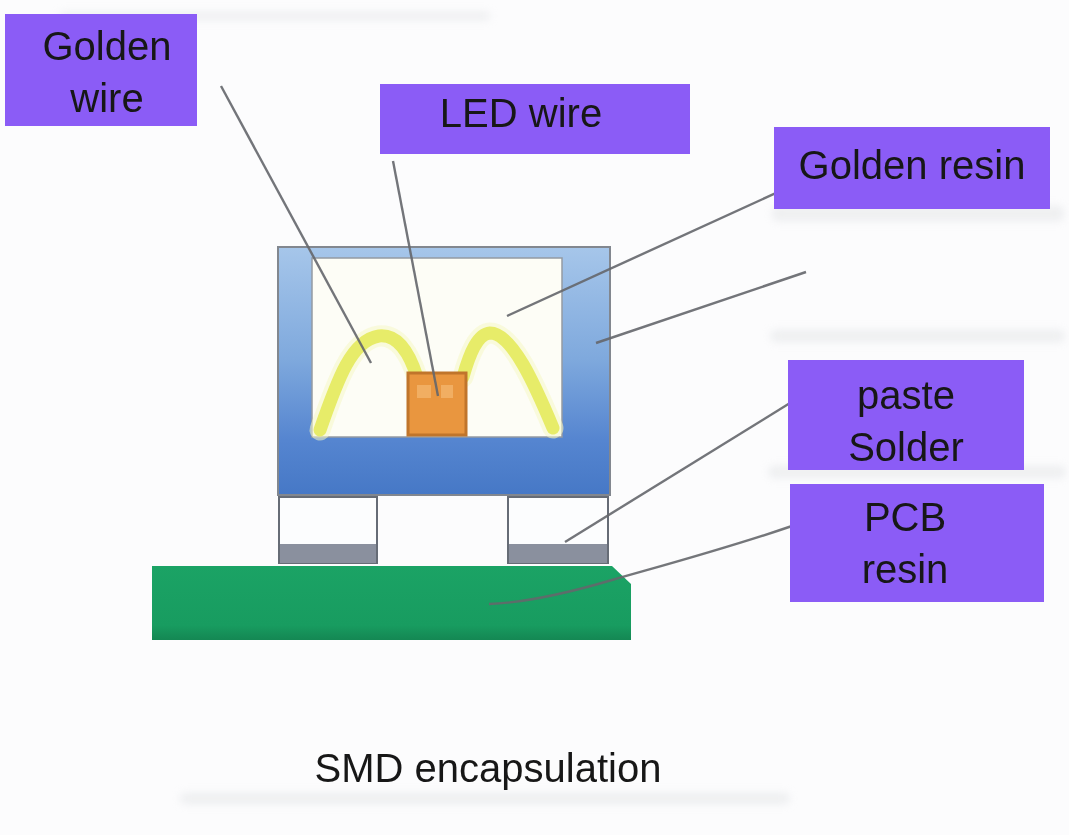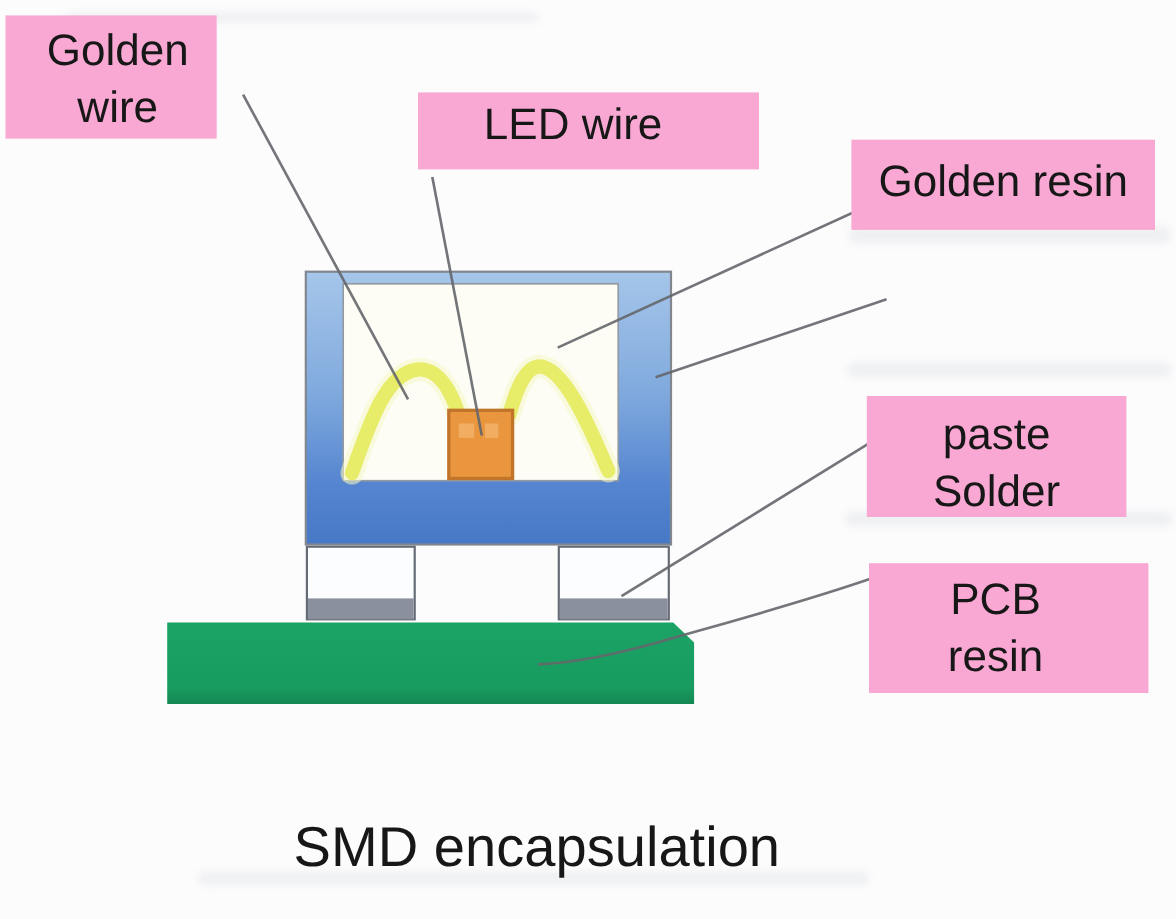--- a/index.html
+++ b/index.html
@@ -5,29 +5,29 @@
   html,body{margin:0;padding:0;}
   body{
     width:1069px;height:835px;position:relative;overflow:hidden;
     background:#fcfcfd;
     font-family:"Liberation Sans", sans-serif;
     color:#171717;
   }
   .stage{position:absolute;inset:0;}
   svg.canvas{position:absolute;left:0;top:0;width:1069px;height:835px;}
   .lbl{
-    position:absolute;background:#f9a8d4;
+    position:absolute;background:#8b5cf6;
     display:flex;flex-direction:column;align-items:center;justify-content:center;
     font-size:40px;line-height:52px;white-space:nowrap;
     text-align:center;box-sizing:border-box;
   }
   .lbl.single{flex-direction:row;}
   .caption{
-    position:absolute;display:flex;align-items:flex-start;justify-content:center;
-    font-size:51px;white-space:nowrap;
+    position:absolute;display:flex;align-items:center;justify-content:center;
+    font-size:40px;white-space:nowrap;
   }
   .smudge{position:absolute;background:rgba(208,211,217,0.33);filter:blur(4px);border-radius:6px;}
 </style>
 </head>
 <body>
 
 <div class="stage">
 
   <div class="smudge" style="left:60px;top:12px;width:430px;height:8px;"></div>
   <div class="smudge" style="left:772px;top:206px;width:292px;height:15px;"></div>
@@ -92,21 +92,21 @@
   <div class="lbl single" style="left:774px;top:127px;width:276px;height:82px;padding-bottom:6px;">
     <span>Golden resin</span>
   </div>
 
 
   <div class="lbl" style="left:788px;top:360px;width:236px;height:110px;padding-top:12px;">
     <span>paste</span>
     <span>Solder</span>
   </div>
 
-  <div class="lbl" style="left:790px;top:512px;width:254px;height:118px;padding-right:24px;">
+  <div class="lbl" style="left:790px;top:484px;width:254px;height:118px;padding-right:24px;">
     <span>PCB</span>
     <span>resin</span>
   </div>
 
   <div class="caption" style="left:270px;top:740px;width:436px;height:56px;">
     <span>SMD encapsulation</span>
   </div>
 
 </div>
 

